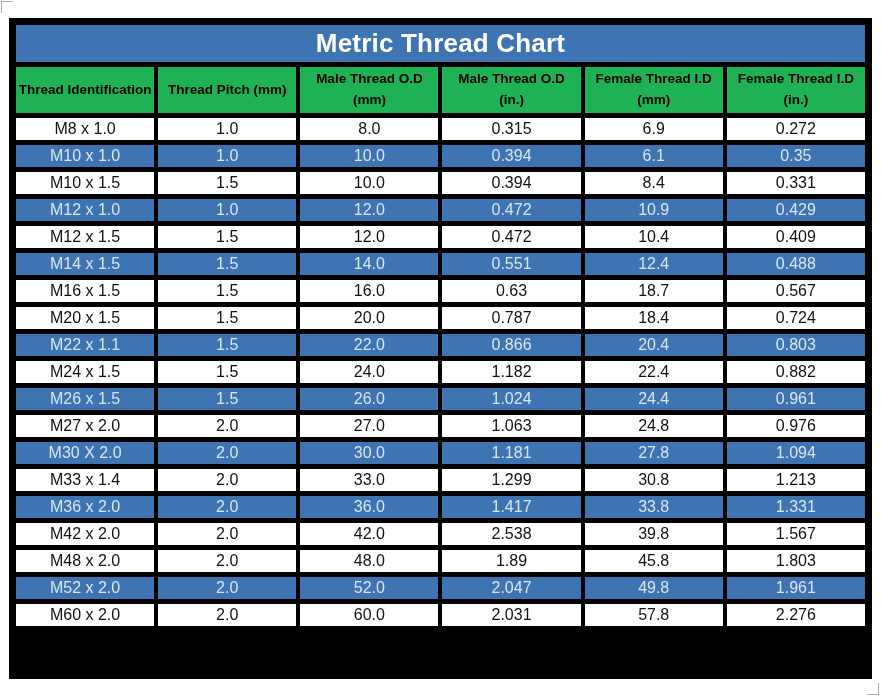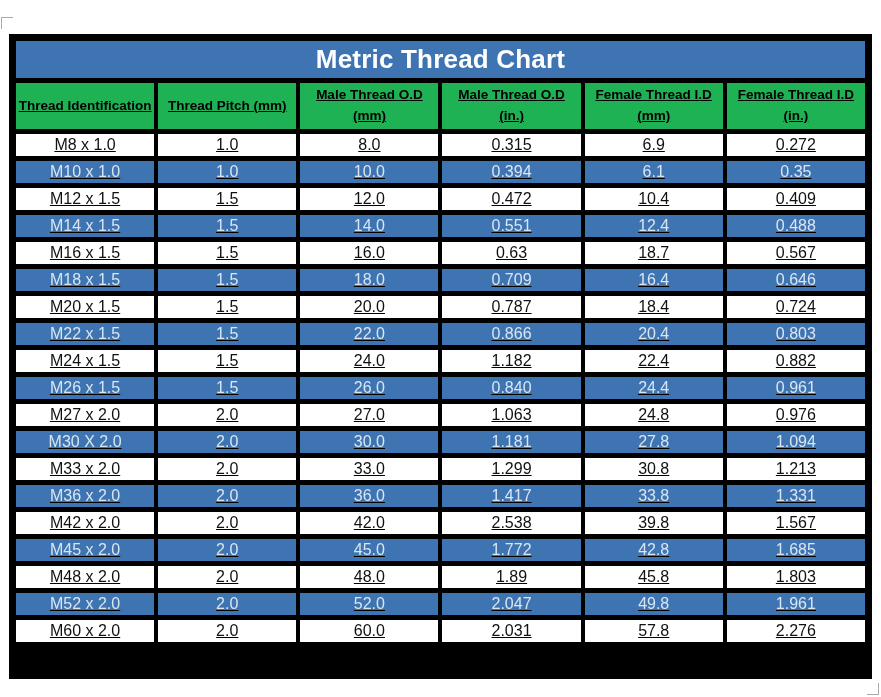--- a/index.html
+++ b/index.html
@@ -10,21 +10,21 @@
     --row-blue-text: #d9e6f2;
     --page-bg: #ffffff;
   }
   html,body{margin:0;padding:0;background:var(--page-bg);}
   body{
     font-family:"Liberation Sans","DejaVu Sans",sans-serif;
     width:881px;height:697px;overflow:hidden;position:relative;
   }
   .page{
     position:absolute;inset:0;background:var(--page-bg);
-    box-sizing:border-box;padding:18px 9px;margin-top:16px;
+    box-sizing:border-box;padding:18px 9px;
   }
   
   .corner-tl{
     position:absolute;left:1px;top:1px;width:11px;height:11px;
     border-left:1px solid #a9a9a9;border-top:1px solid #a9a9a9;
   }
   .corner-br{
     position:absolute;right:2px;bottom:2px;width:11px;height:11px;
     border-right:1px solid #a9a9a9;border-bottom:1px solid #a9a9a9;
   }
@@ -44,21 +44,20 @@
     line-height:37px;
     margin:4px 4px 0 4px;
     letter-spacing:0.2px;
   }
   table.thread-table{
     width:100%;
     table-layout:fixed;
     border-collapse:separate;
     border-spacing:4px 5px;
     background:var(--grid);
-    text-decoration:underline;
   }
   table.thread-table th{
     background:var(--green);
     color:#000000;
     font-weight:bold;
     font-size:13.5px;
     line-height:1.55;
     height:44px;
     padding:1px 2px;
     text-align:center;
@@ -111,20 +110,36 @@
           </tr>
           <tr class="alt">
             <td>M10 x 1.0</td>
             <td>1.0</td>
             <td>10.0</td>
             <td>0.394</td>
             <td>6.1</td>
             <td>0.35</td>
           </tr>
           <tr>
+            <td>M10 x 1.5</td>
+            <td>1.5</td>
+            <td>10.0</td>
+            <td>0.394</td>
+            <td>8.4</td>
+            <td>0.331</td>
+          </tr>
+          <tr class="alt">
+            <td>M12 x 1.0</td>
+            <td>1.0</td>
+            <td>12.0</td>
+            <td>0.472</td>
+            <td>10.9</td>
+            <td>0.429</td>
+          </tr>
+          <tr>
             <td>M12 x 1.5</td>
             <td>1.5</td>
             <td>12.0</td>
             <td>0.472</td>
             <td>10.4</td>
             <td>0.409</td>
           </tr>
           <tr class="alt">
             <td>M14 x 1.5</td>
             <td>1.5</td>
@@ -134,78 +149,70 @@
             <td>0.488</td>
           </tr>
           <tr>
             <td>M16 x 1.5</td>
             <td>1.5</td>
             <td>16.0</td>
             <td>0.63</td>
             <td>18.7</td>
             <td>0.567</td>
           </tr>
-          <tr class="alt">
-            <td>M18 x 1.5</td>
-            <td>1.5</td>
-            <td>18.0</td>
-            <td>0.709</td>
-            <td>16.4</td>
-            <td>0.646</td>
-          </tr>
           <tr>
             <td>M20 x 1.5</td>
             <td>1.5</td>
             <td>20.0</td>
             <td>0.787</td>
             <td>18.4</td>
             <td>0.724</td>
           </tr>
           <tr class="alt">
-            <td>M22 x 1.5</td>
+            <td>M22 x 1.1</td>
             <td>1.5</td>
             <td>22.0</td>
             <td>0.866</td>
             <td>20.4</td>
             <td>0.803</td>
           </tr>
           <tr>
             <td>M24 x 1.5</td>
             <td>1.5</td>
             <td>24.0</td>
             <td>1.182</td>
             <td>22.4</td>
             <td>0.882</td>
           </tr>
           <tr class="alt">
             <td>M26 x 1.5</td>
             <td>1.5</td>
             <td>26.0</td>
-            <td>0.840</td>
+            <td>1.024</td>
             <td>24.4</td>
             <td>0.961</td>
           </tr>
           <tr>
             <td>M27 x 2.0</td>
             <td>2.0</td>
             <td>27.0</td>
             <td>1.063</td>
             <td>24.8</td>
             <td>0.976</td>
           </tr>
           <tr class="alt">
             <td>M30 X 2.0</td>
             <td>2.0</td>
             <td>30.0</td>
             <td>1.181</td>
             <td>27.8</td>
             <td>1.094</td>
           </tr>
           <tr>
-            <td>M33 x 2.0</td>
+            <td>M33 x 1.4</td>
             <td>2.0</td>
             <td>33.0</td>
             <td>1.299</td>
             <td>30.8</td>
             <td>1.213</td>
           </tr>
           <tr class="alt">
             <td>M36 x 2.0</td>
             <td>2.0</td>
             <td>36.0</td>
@@ -214,28 +221,20 @@
             <td>1.331</td>
           </tr>
           <tr>
             <td>M42 x 2.0</td>
             <td>2.0</td>
             <td>42.0</td>
             <td>2.538</td>
             <td>39.8</td>
             <td>1.567</td>
           </tr>
-          <tr class="alt">
-            <td>M45 x 2.0</td>
-            <td>2.0</td>
-            <td>45.0</td>
-            <td>1.772</td>
-            <td>42.8</td>
-            <td>1.685</td>
-          </tr>
           <tr>
             <td>M48 x 2.0</td>
             <td>2.0</td>
             <td>48.0</td>
             <td>1.89</td>
             <td>45.8</td>
             <td>1.803</td>
           </tr>
           <tr class="alt">
             <td>M52 x 2.0</td>

